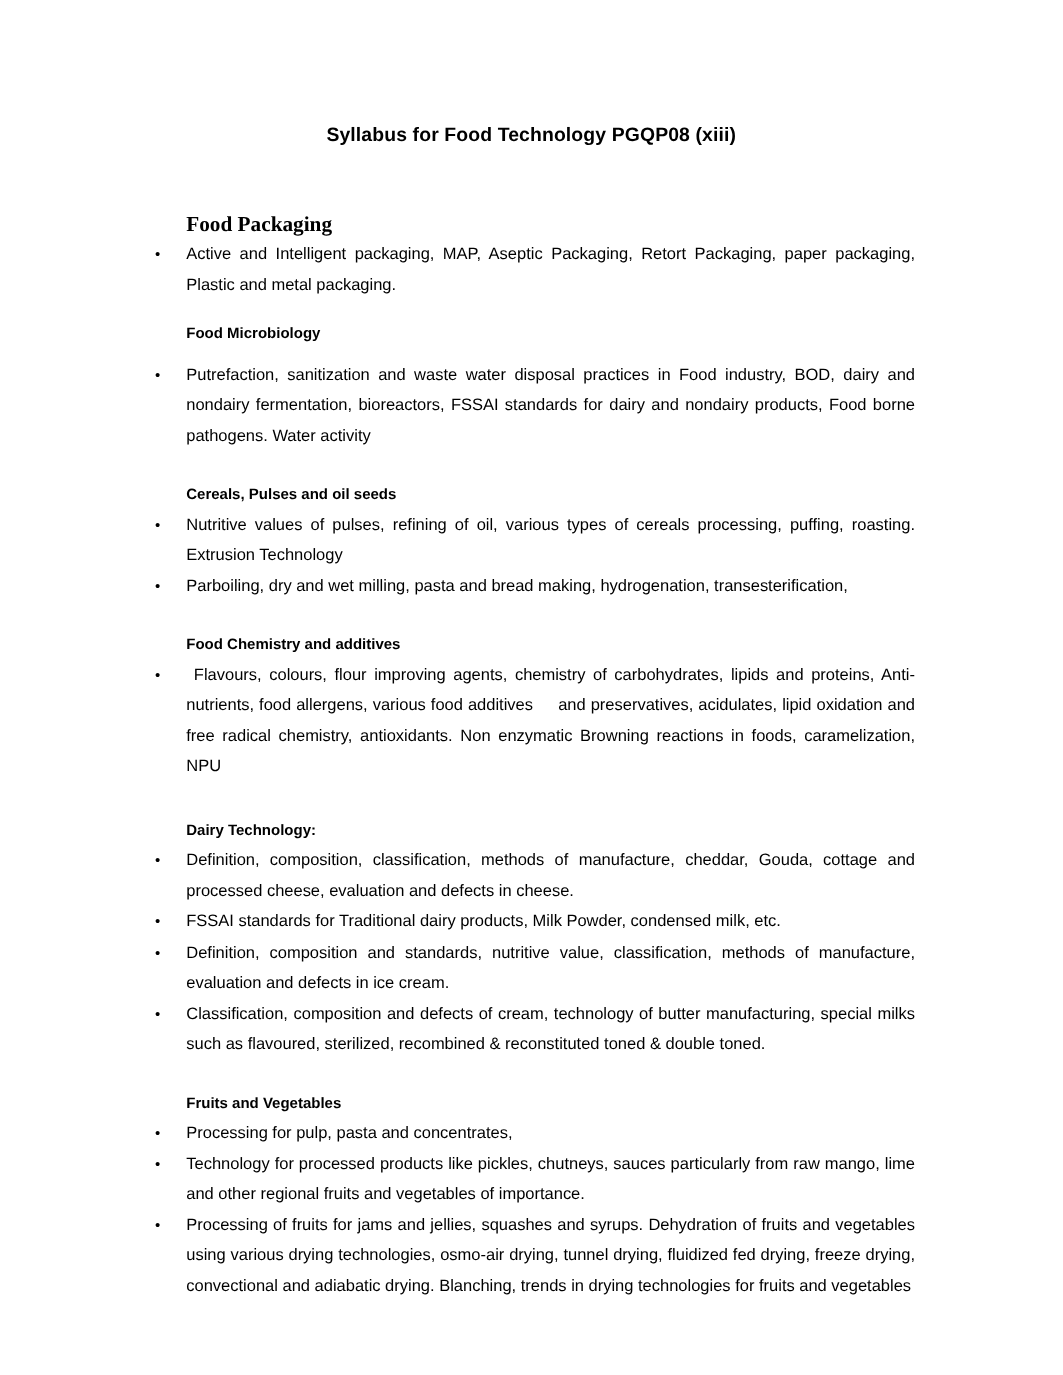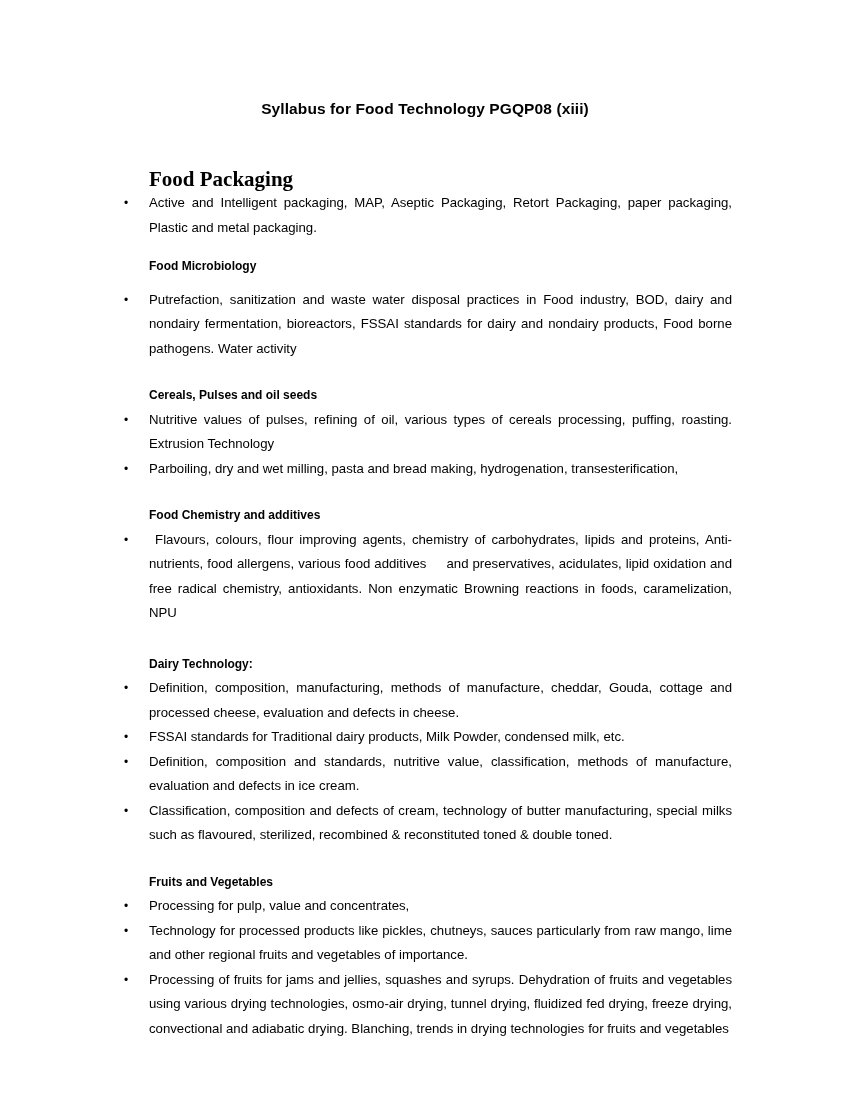--- a/index.html
+++ b/index.html
@@ -53,21 +53,21 @@
     font-weight: bold;
     font-size: 12px;
     line-height: 24.5px;
     color: #000000;
     white-space: pre;
   }
 
   
   .sec-head.serif {
     font-family: "Liberation Serif", serif;
-    font-size: 21px;
+    font-size: 17px;
     line-height: 23px;
   }
 
   
   ul.bullets {
     list-style: none;
     margin: 0;
     padding: 0;
   }
   ul.bullets > li {
@@ -140,32 +140,32 @@
       <ul class="bullets">
         <li> Flavours, colours, flour improving agents, chemistry of carbohydrates, lipids and proteins, Anti-nutrients, food allergens, various food additives     and preservatives, acidulates, lipid oxidation and free radical chemistry, antioxidants. Non enzymatic Browning reactions in foods, caramelization, NPU</li>
       </ul>
     </div>
 
     <div class="gap-xl"></div>
 
     <div>
       <div class="sec-head">Dairy Technology:</div>
       <ul class="bullets">
-        <li>Definition, composition, manufacturing, methods of manufacture, cheddar, Gouda, cottage and processed cheese, evaluation and defects in cheese.</li>
+        <li>Definition, composition, classification, methods of manufacture, cheddar, Gouda, cottage and processed cheese, evaluation and defects in cheese.</li>
         <li>FSSAI standards for Traditional dairy products, Milk Powder, condensed milk, etc.</li>
         <li>Definition, composition and standards, nutritive value, classification, methods of manufacture, evaluation and defects in ice cream.</li>
         <li>Classification, composition and defects of cream, technology of butter manufacturing, special milks such as flavoured, sterilized, recombined &amp; reconstituted toned &amp; double toned.</li>
       </ul>
     </div>
 
     <div class="gap-lg"></div>
 
     <div>
       <div class="sec-head">Fruits and Vegetables</div>
       <ul class="bullets">
-        <li>Processing for pulp, value and concentrates,</li>
+        <li>Processing for pulp, pasta and concentrates,</li>
         <li>Technology for processed products like pickles, chutneys, sauces particularly from raw mango, lime and other regional fruits and vegetables of importance.</li>
         <li>Processing of fruits for jams and jellies, squashes and syrups. Dehydration of fruits and vegetables using various drying technologies, osmo-air drying, tunnel drying, fluidized fed drying, freeze drying, convectional and adiabatic drying. Blanching, trends in drying technologies for fruits and vegetables</li>
       </ul>
     </div>
 
   </div>
 </div>
 
 </body></html>

